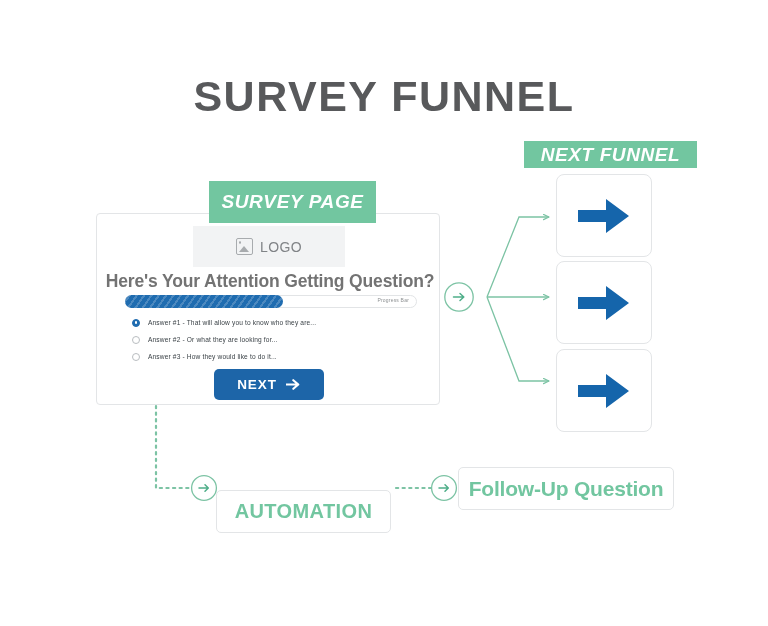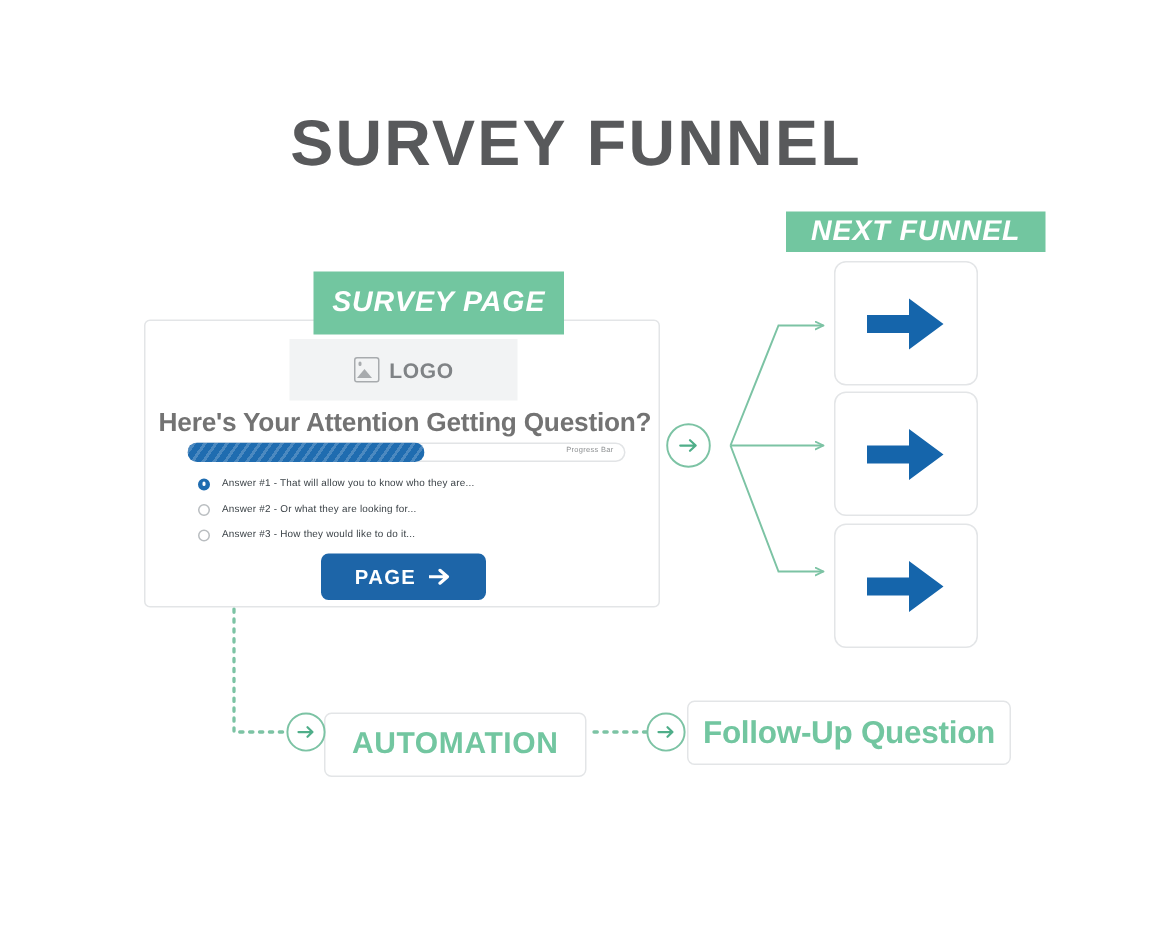--- a/index.html
+++ b/index.html
@@ -124,21 +124,21 @@
     position: absolute;
     left: 1.6px;
     bottom: 1.6px;
     width: 0; height: 0;
     border-left: 5.4px solid transparent;
     border-right: 5.4px solid transparent;
     border-bottom: 6.4px solid #a8abae;
   }
   .logo-text {
     font-size: 14px;
-    font-weight: bold;
+    font-weight: normal;
     letter-spacing: 0.4px;
     color: #808386;
   }
 
   .survey-question {
     position: absolute;
     left: 8px;
     top: 57px;
     width: 330px;
     text-align: center;
@@ -281,21 +281,21 @@
     box-sizing: border-box;
     display: flex;
     align-items: center;
     justify-content: center;
     color: #72c6a0;
     font-weight: bold;
     z-index: 4;
   }
   .box-automation {
     left: 216px;
-    top: 475px;
+    top: 490px;
     width: 175px;
     height: 43px;
     font-size: 20px;
     letter-spacing: 0.4px;
   }
   .box-followup {
     left: 458px;
     top: 467px;
     width: 216px;
     height: 43px;
@@ -379,21 +379,21 @@
         <span class="radio"></span>
         <span class="answer-text">Answer #2 - Or what they are looking for...</span>
       </div>
       <div class="answer-row">
         <span class="radio"></span>
         <span class="answer-text">Answer #3 - How they would like to do it...</span>
       </div>
     </div>
 
     <div class="next-button">
-      <span class="next-button-label">PAGE</span>
+      <span class="next-button-label">NEXT</span>
       <svg width="15" height="13" viewBox="0 0 15 13">
         <path d="M0.5,6.5 L11,6.5 M7.3,2.2 L12.3,6.5 L7.3,10.8" fill="none" stroke="#ffffff" stroke-width="2.1" stroke-linecap="round" stroke-linejoin="round"></path>
       </svg>
     </div>
   </div>
 
   <div class="funnel-box funnel-box-1">
     <svg width="56" height="44" viewBox="0 0 56 44">
       <path d="M2,16 L30,16 L30,5 L53,22 L30,39 L30,28 L2,28 Z" fill="#1565ab"></path>
     </svg>

